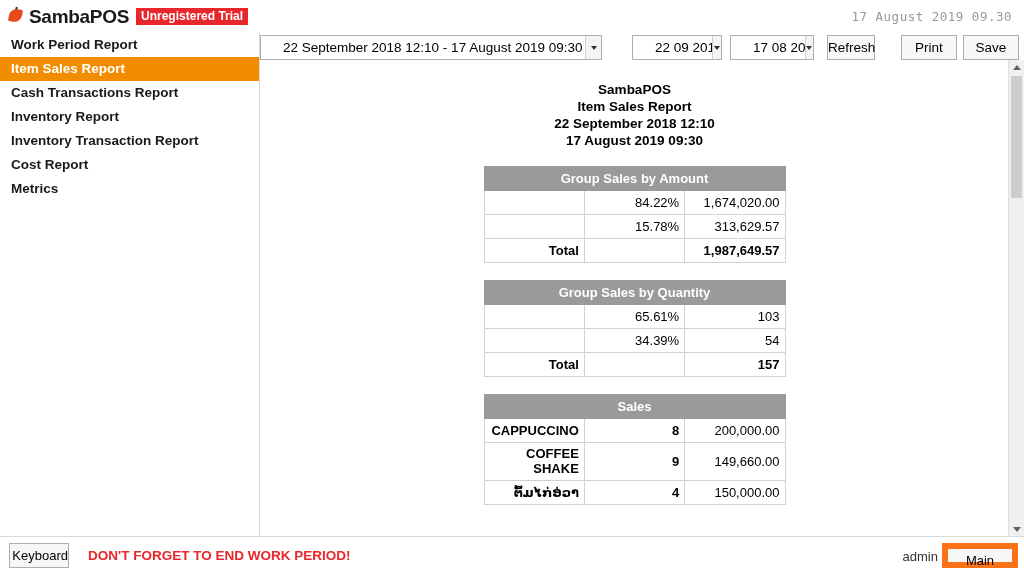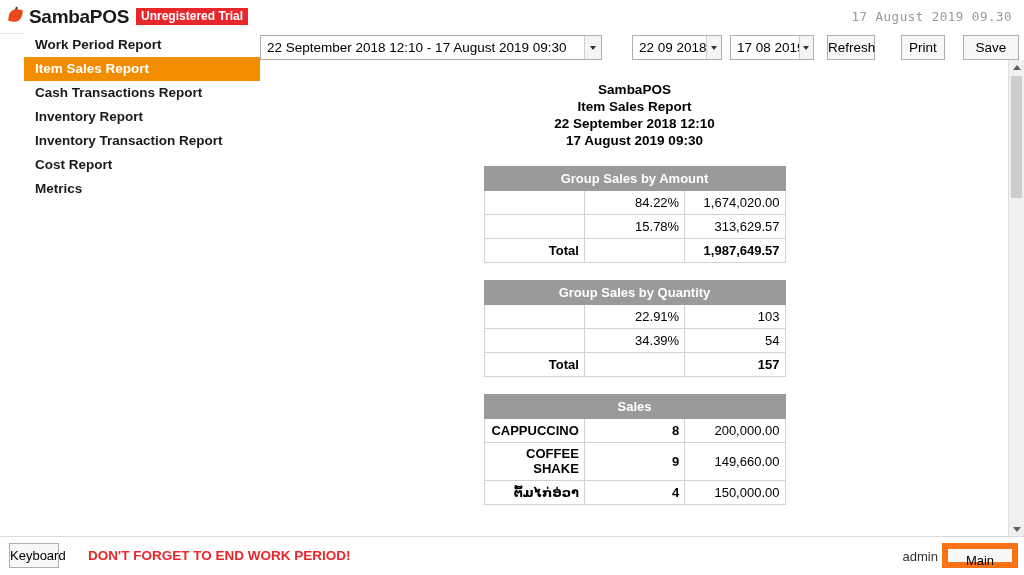--- a/index.html
+++ b/index.html
@@ -85,21 +85,20 @@
   }
 
   
   .sidebar {
     position: absolute;
     top: 33px; left: 0;
     width: 259px;
     height: 504px;
     background: #ffffff;
     border-right: 1px solid #d9d9d9;
-    margin-left: 24px;
   }
   .nav-item {
     height: 24px;
     line-height: 24px;
     padding-left: 11px;
     font-weight: bold;
     font-size: 13.5px;
     color: #1a1a1a;
     cursor: default;
   }
@@ -121,21 +120,21 @@
     top: 2px;
     height: 25px;
     box-sizing: border-box;
     border: 1px solid #aeaeae;
     background: #ffffff;
     display: flex;
     align-items: stretch;
   }
   .combo .combo-text {
     flex: 1 1 auto;
-    padding: 0 6px;
+    padding: 0 22px;
     line-height: 23px;
     font-size: 13.5px;
     color: #000;
     white-space: nowrap;
     overflow: hidden;
   }
   .combo .combo-btn {
     width: 16px;
     border-left: 1px solid #cfcfcf;
     background: #f4f4f4;
@@ -160,21 +159,21 @@
     box-sizing: border-box;
     border: 1px solid #aeaeae;
     background: #f7f7f7;
     font-size: 13.5px;
     color: #000;
     line-height: 23px;
     text-align: center;
     cursor: default;
   }
   #refresh-btn { left: 567px; width: 48px; }
-  #print-btn   { left: 641px; width: 44px; }
+  #print-btn   { left: 641px; width: 56px; }
   #save-btn    { left: 703px; width: 56px; }
 
   
   .report-area {
     position: absolute;
     top: 66px; left: 260px;
     width: 749px;
     height: 471px;
     background: #ffffff;
     overflow: hidden;
@@ -263,27 +262,27 @@
     position: absolute;
     left: 0; bottom: 0;
     width: 1024px;
     height: 38px;
     background: #ffffff;
     border-top: 1px solid #d9d9d9;
   }
   .kbd-btn {
     position: absolute;
     left: 9px; top: 6px;
-    width: 50px; height: 25px;
+    width: 60px; height: 25px;
     box-sizing: border-box;
     border: 1px solid #aeaeae;
     background: #f7f7f7;
     font-size: 13px;
     line-height: 23px;
-    text-align: left;
+    text-align: right;
   }
   .warn-text {
     position: absolute;
     left: 88px; top: 11px;
     color: #e8272c;
     font-weight: bold;
     font-size: 13.5px;
   }
   .user-label {
     position: absolute;
@@ -388,21 +387,21 @@
     </div>
 
     <div class="tbl-wrap">
       <table class="tbl">
         <tbody>
             <tr class="hdr">
           <td colspan="3">Group Sales by Quantity</td>
         </tr>
         <tr>
           <td class="c-name"></td>
-          <td class="c-pct">22.91%</td>
+          <td class="c-pct">65.61%</td>
           <td class="c-val">103</td>
         </tr>
         <tr>
           <td class="c-name"></td>
           <td class="c-pct">34.39%</td>
           <td class="c-val">54</td>
         </tr>
         <tr>
           <td class="c-name bold">Total</td>
           <td class="c-pct"></td>

